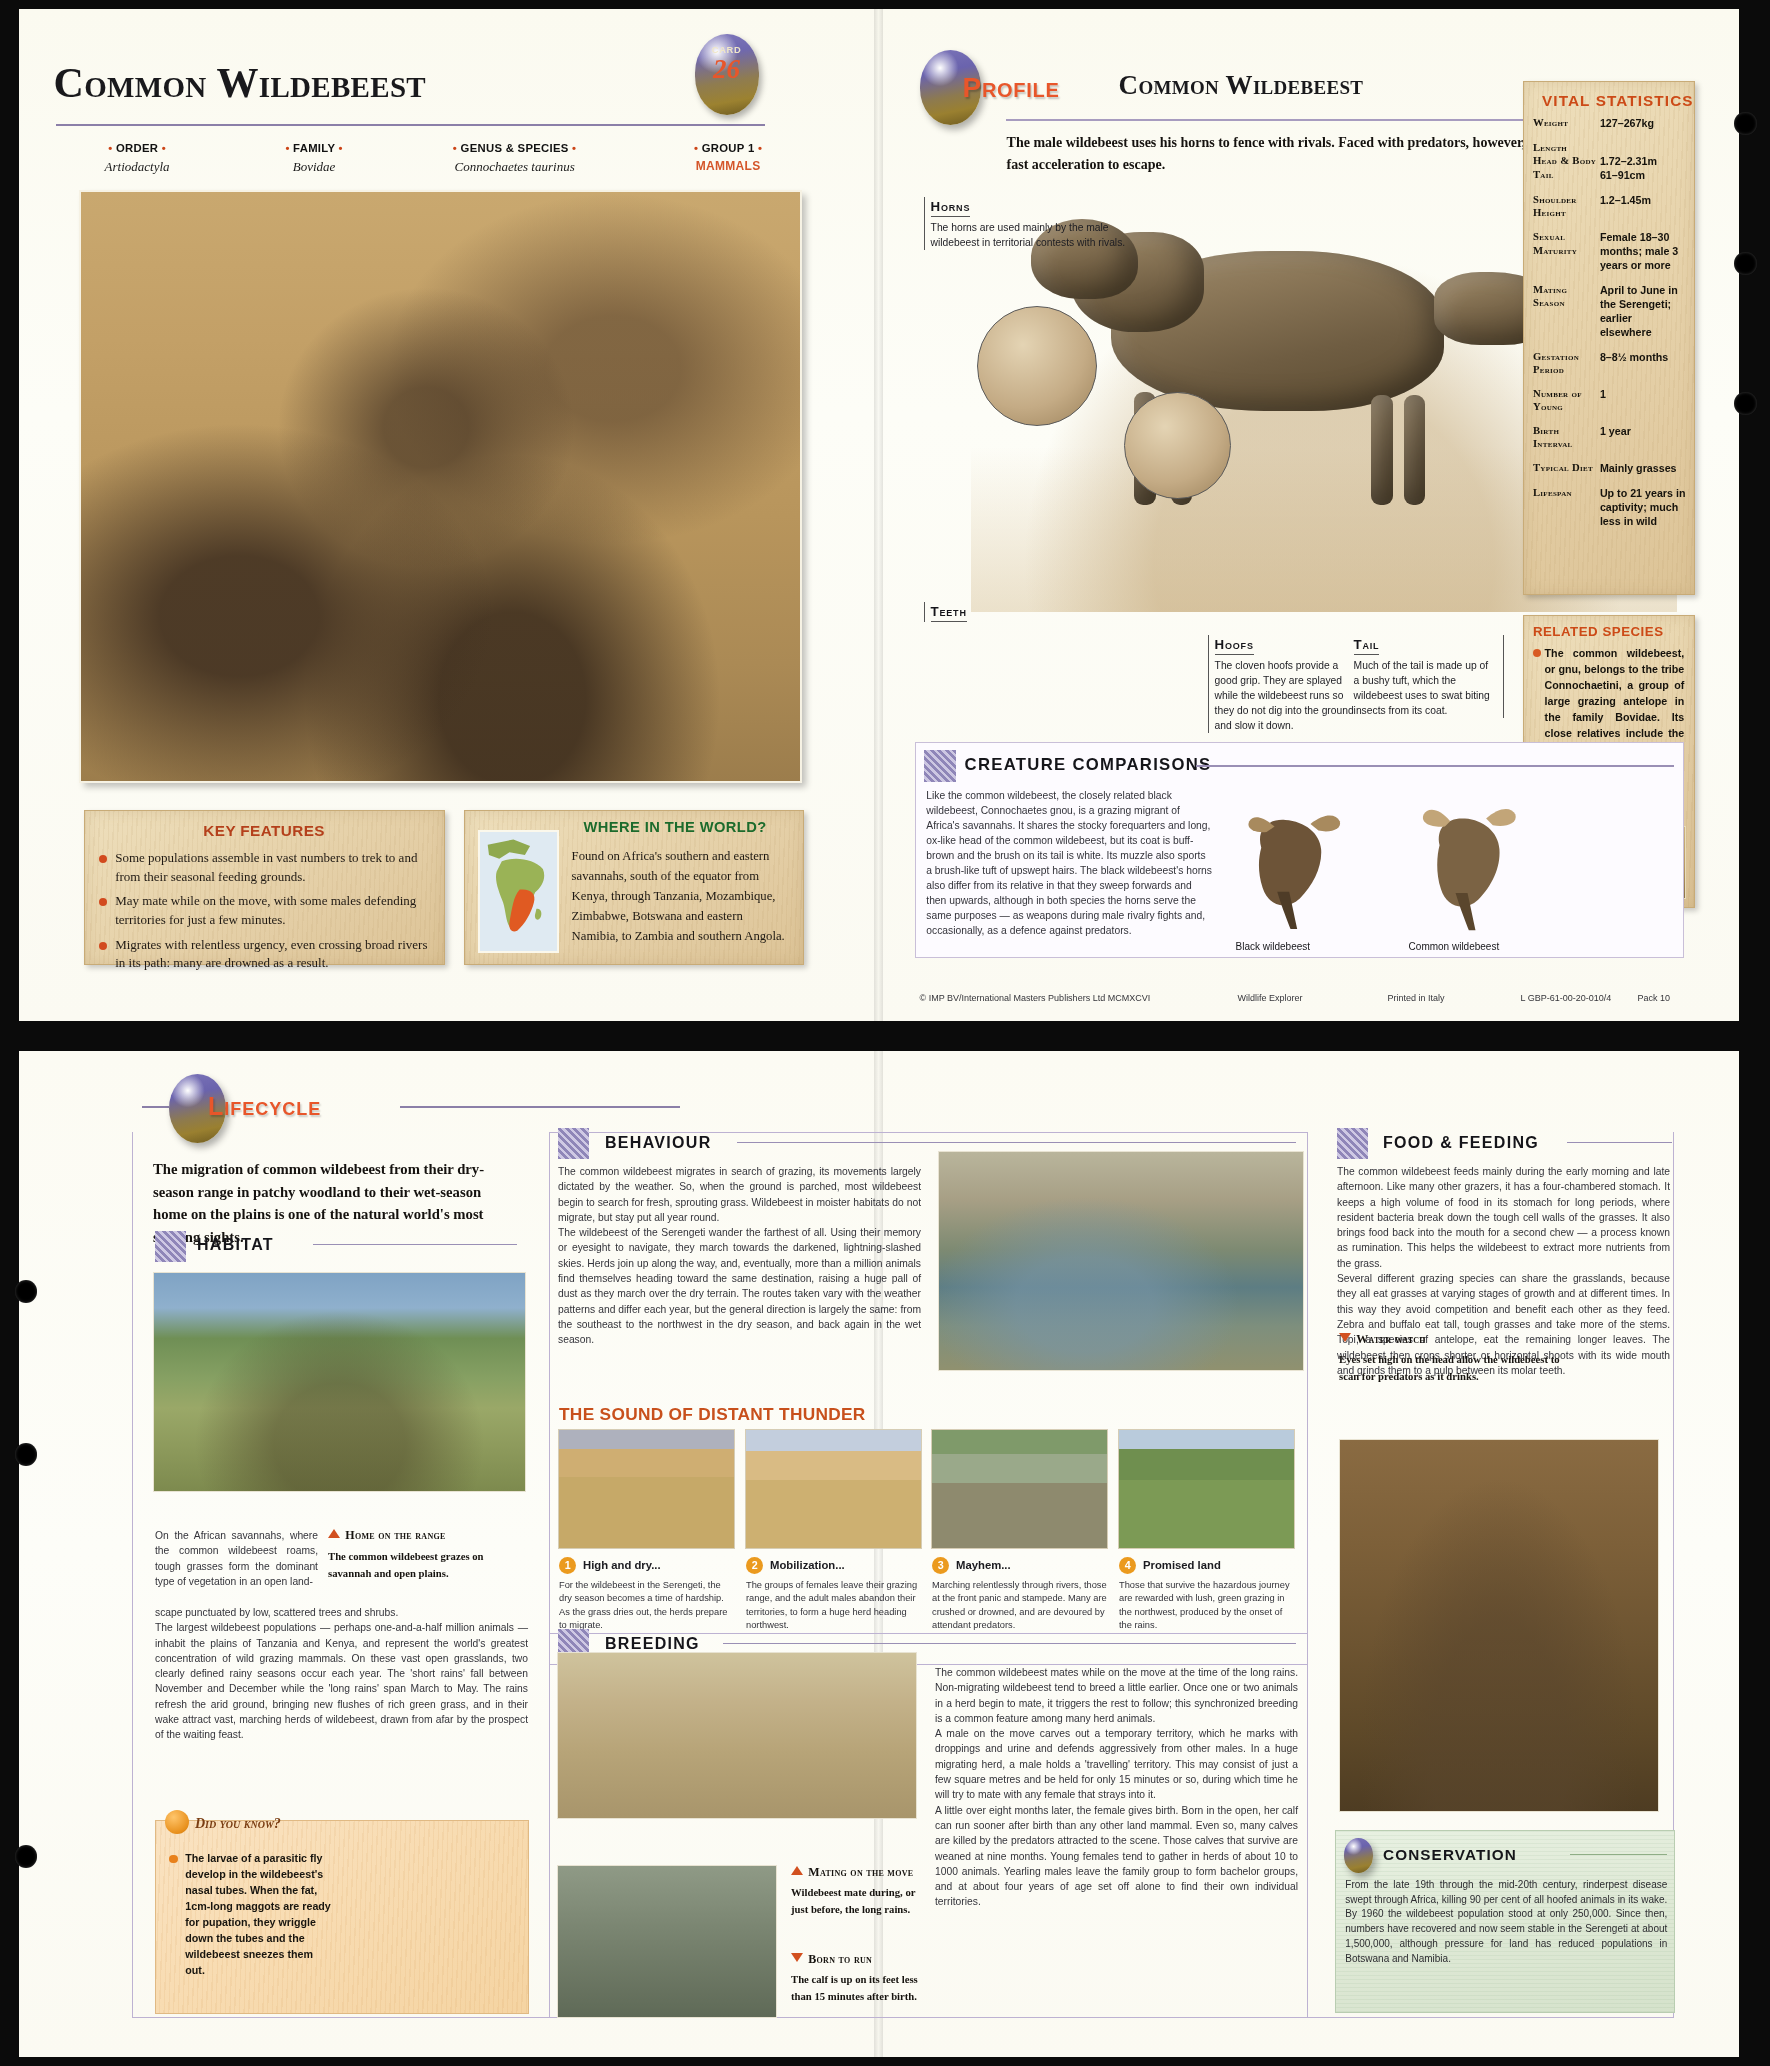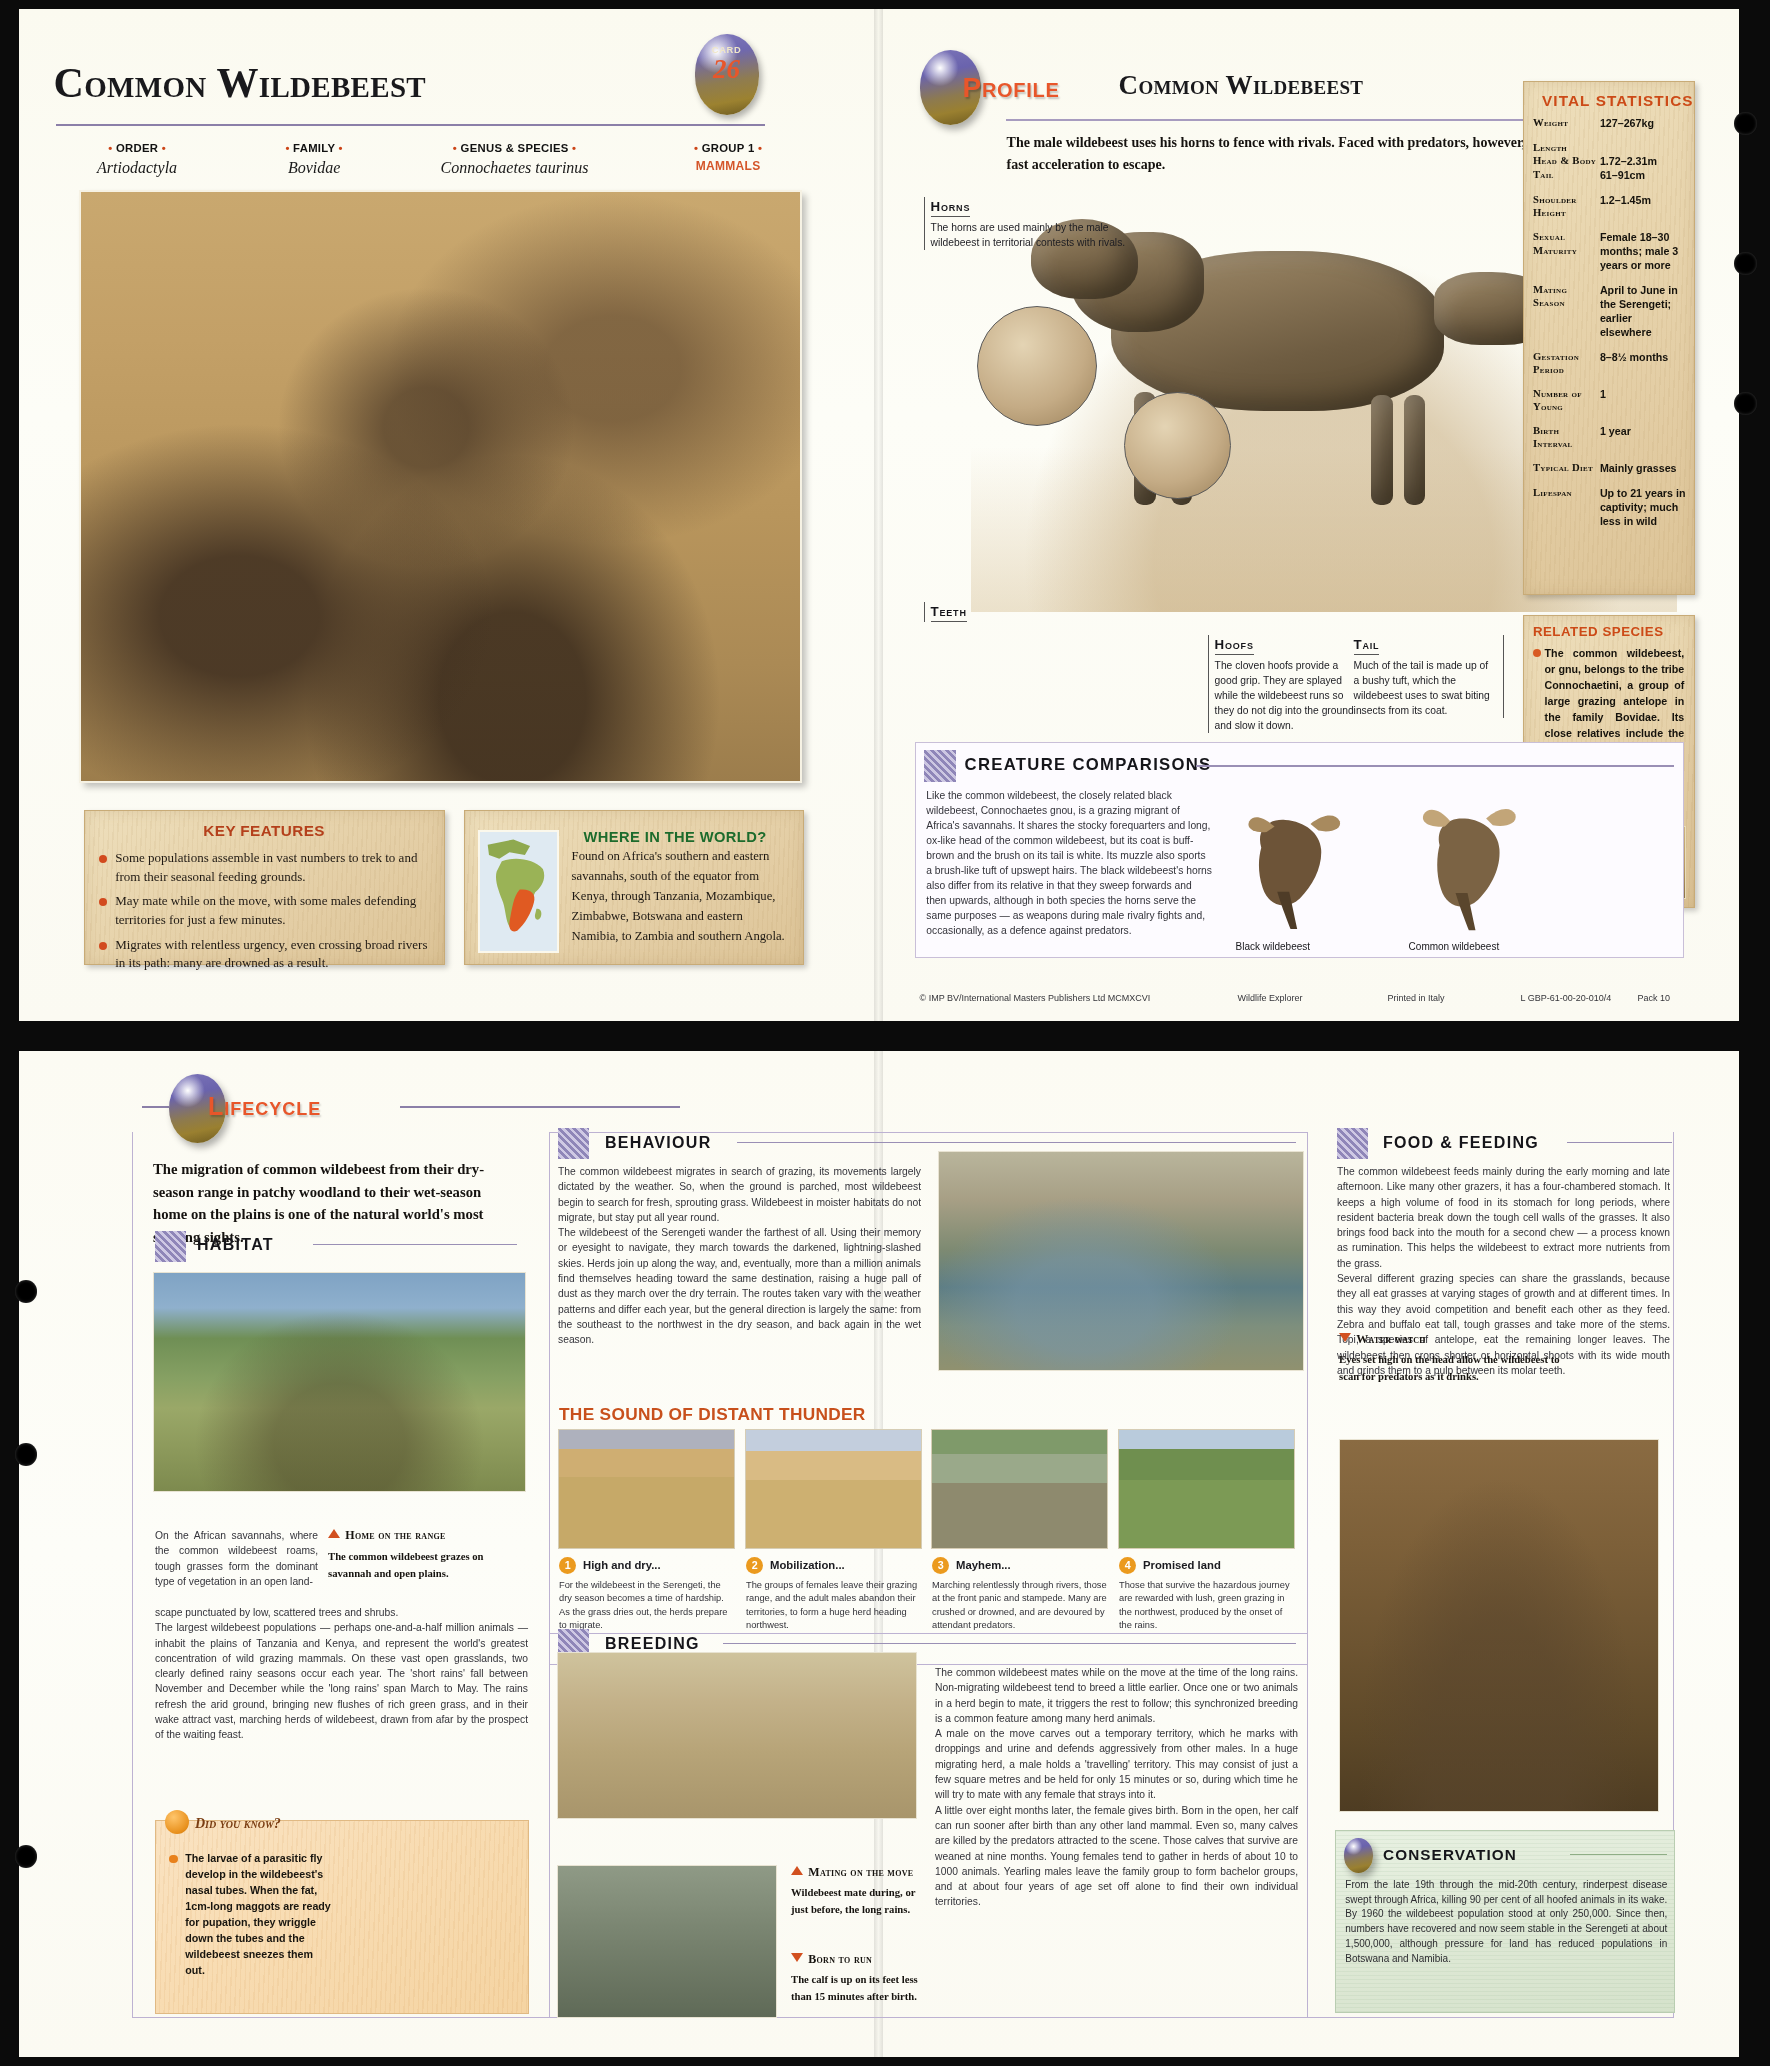--- a/index.html
+++ b/index.html
@@ -31,21 +31,21 @@
   .rule-thin   { height:1.3px; background:#a79cbf; }
 
   
   #main-title { position:absolute; left:35px; top:50px; font-size:42px;
      font-variant: small-caps; }
   #title-rule { position:absolute; left:37px; top:115px; width:709px; }
   .tax-col { position:absolute; top:133px; text-align:center; }
   .tax-label { font-size:11.3px; font-weight:700; color:#111; letter-spacing:0.3px; }
   .tax-label .dot { color:#cc4417; }
   .tax-val { font-family:"Liberation Serif", serif; font-style:italic;
-             font-size:16px; color:#1a1a1a; margin-top:4.7px; }
+             font-size:13px; color:#1a1a1a; margin-top:4.7px; }
   .tax-group { color:#d4562a; font-weight:700; font-size:12px; margin-top:4.7px; letter-spacing:0.3px;}
 
   .orb { border-radius:50%;
     background:
       radial-gradient(circle at 33% 24%, #ffffff 0%, rgba(255,255,255,0) 26%),
       linear-gradient(168deg,#7b74b8 0%, #6a63ad 30%, #8d7a4f 60%, #9a8030 78%, #6d5a20 100%);
     box-shadow: 3.3px 4.7px 7.3px rgba(0,0,0,.30);
   }
   #card-badge { position:absolute; left:676px; top:25px; width:64px; height:81px;
      border-radius:32px/39px;
@@ -80,21 +80,21 @@
   .bullet-li { position:relative; padding-left:17.3px; margin-bottom:6px;
       font-family:"Liberation Serif", serif; font-size:13px; color:#201a14; line-height:18.6px;}
   .bullet-li:before { content:""; position:absolute; left:1.3px; top:6px; width:8px; height:8px;
       border-radius:50%; background:#d24a1e; }
 
   #key-features { position:absolute; left:65px; top:801px; width:361px; height:155px; }
   #key-features .box-title{ color:#b4401b; font-size:15.3px; margin:10.7px 0 9.3px; }
   #kf-list { padding:0 14.7px 0 13.3px; }
 
   #where-world { position:absolute; left:445px; top:801px; width:340px; height:155px; }
-  #where-world .box-title{ color:#1c6b2c; font-size:14.7px; position:absolute; left:119px; top:18px;}
+  #where-world .box-title{ color:#1c6b2c; font-size:14.7px; position:absolute; left:119px; top:8px;}
   #ww-map { position:absolute; left:13.3px; top:18.6px; width:81px; height:123px;
      background:#dfeaf2; border:2px solid #fbf8ec; }
   #ww-text { position:absolute; left:107px; top:35px; width:220px;
      font-family:"Liberation Serif",serif; font-size:12.7px; line-height:20px; color:#1d1812; }
 
   
   #profile-orb { position:absolute; left:901px; top:41px; width:61px; height:75px;
      border-radius:31px/37px; }
   #profile-word { position:absolute; left:944px; top:63px; font-size:28px; font-weight:700;
      color:#e8562a; letter-spacing:0.7px; font-variant:small-caps;

